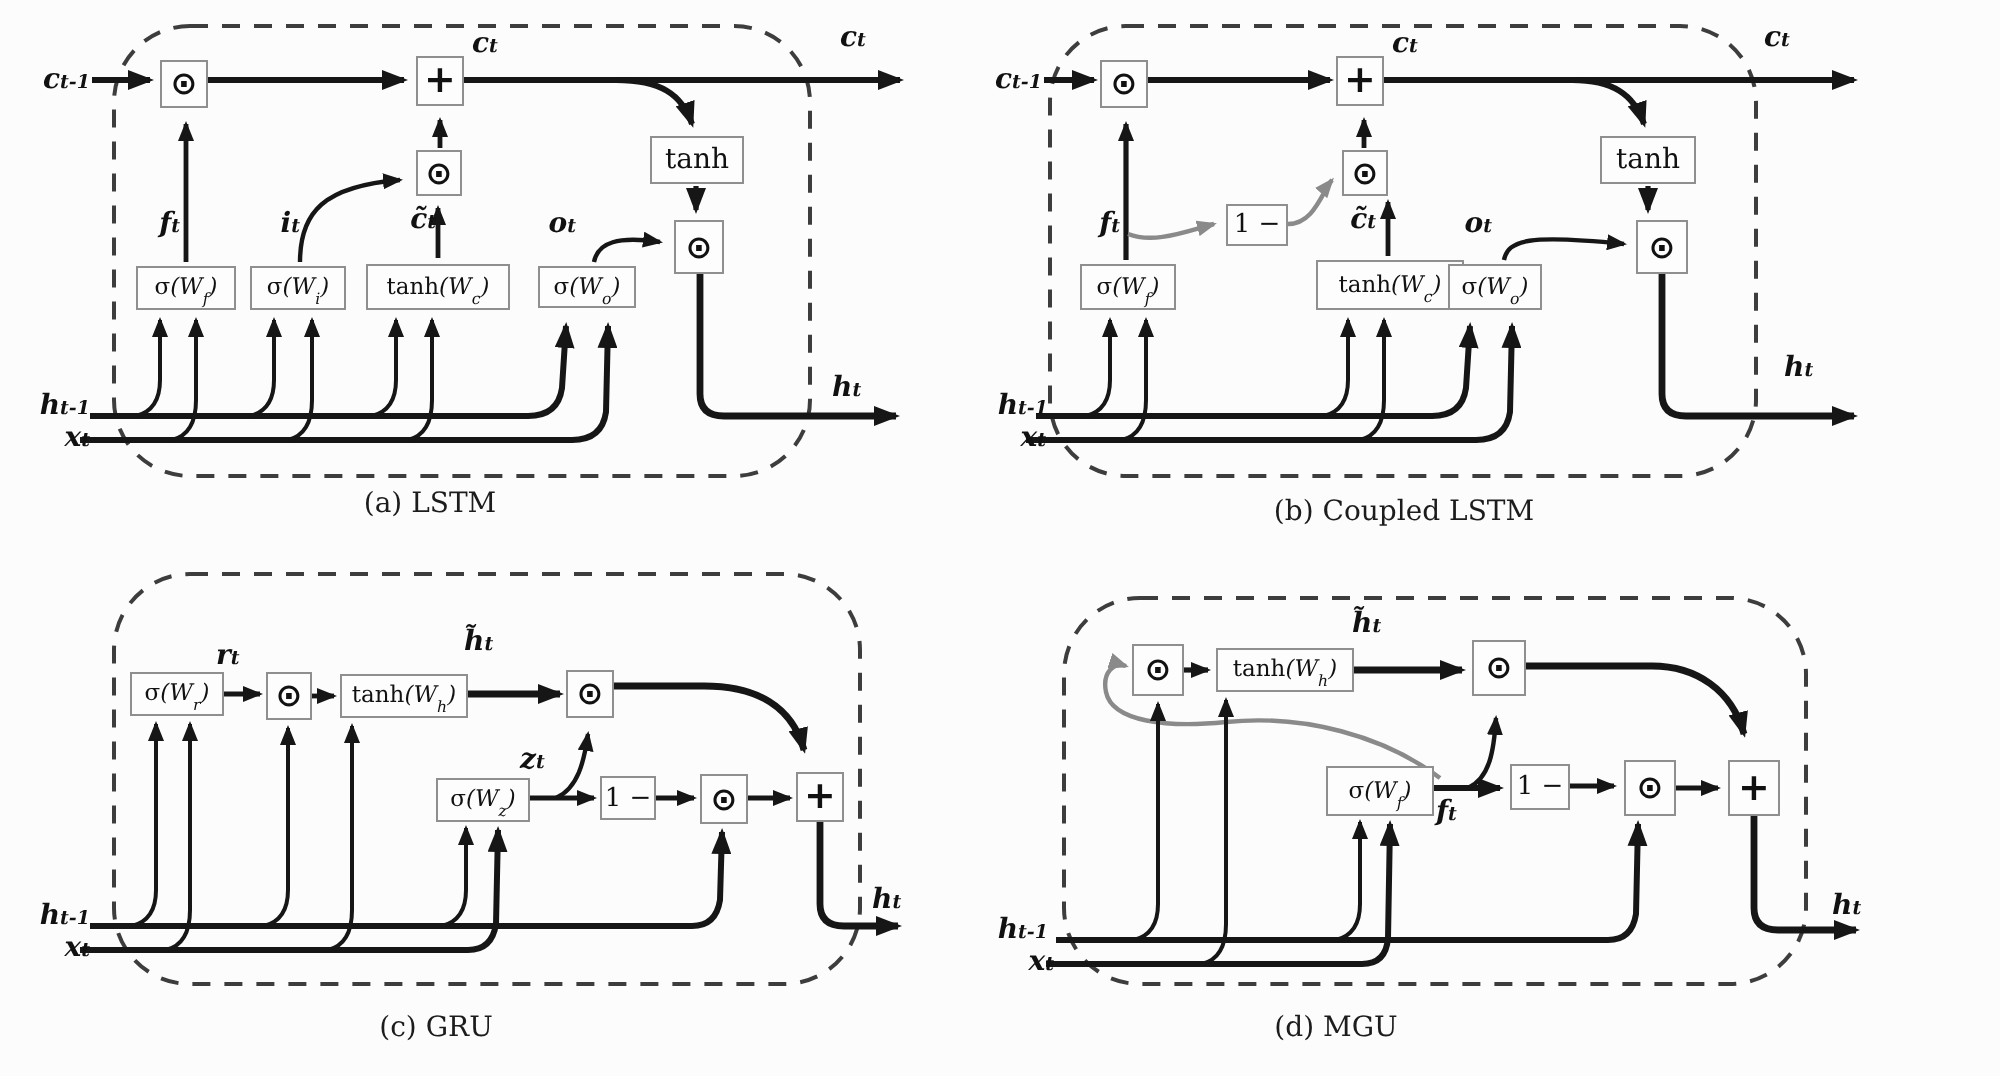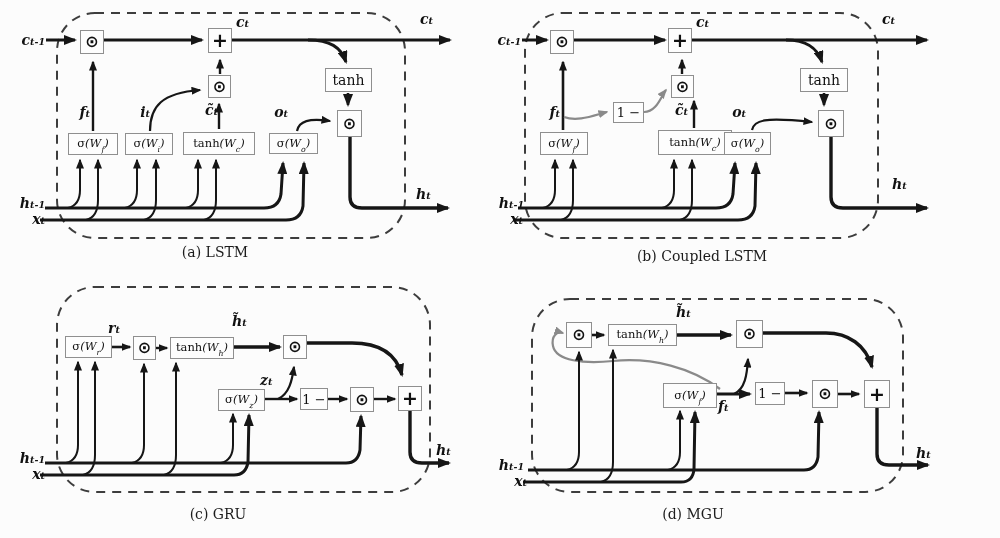--- a/index.html
+++ b/index.html
@@ -237,16 +237,16 @@
     </div>
     <div class="node onem" style="left:755px;top:382px;width:30px;height:23px">1 −</div>
     <div class="node op" style="left:812px;top:380px;width:26px;height:28px">⊙</div>
     <div class="node plus" style="left:864px;top:380px;width:26px;height:28px">+</div>
 
     <div class="mvar" style="left:676px;top:303px;width:28px;height:18px">h̃<sub>t</sub></div>
     <div class="mvar" style="left:718px;top:397px;width:24px;height:17px">f<sub>t</sub></div>
     <div class="mvar r" style="left:478px;top:456px;width:46px;height:18px">h<sub>t-1</sub></div>
     <div class="mvar r" style="left:492px;top:472px;width:35px;height:17px">x<sub>t</sub></div>
     <div class="mvar" style="left:916px;top:444px;width:28px;height:17px">h<sub>t</sub></div>
-    <div class="caption" style="left:593px;top:506px;width:200px;height:19px">(d) MGU</div>
+    <div class="caption" style="left:568px;top:506px;width:200px;height:19px">(d) MGU</div>
   </div>
 
 </div>
 
 </body></html>

